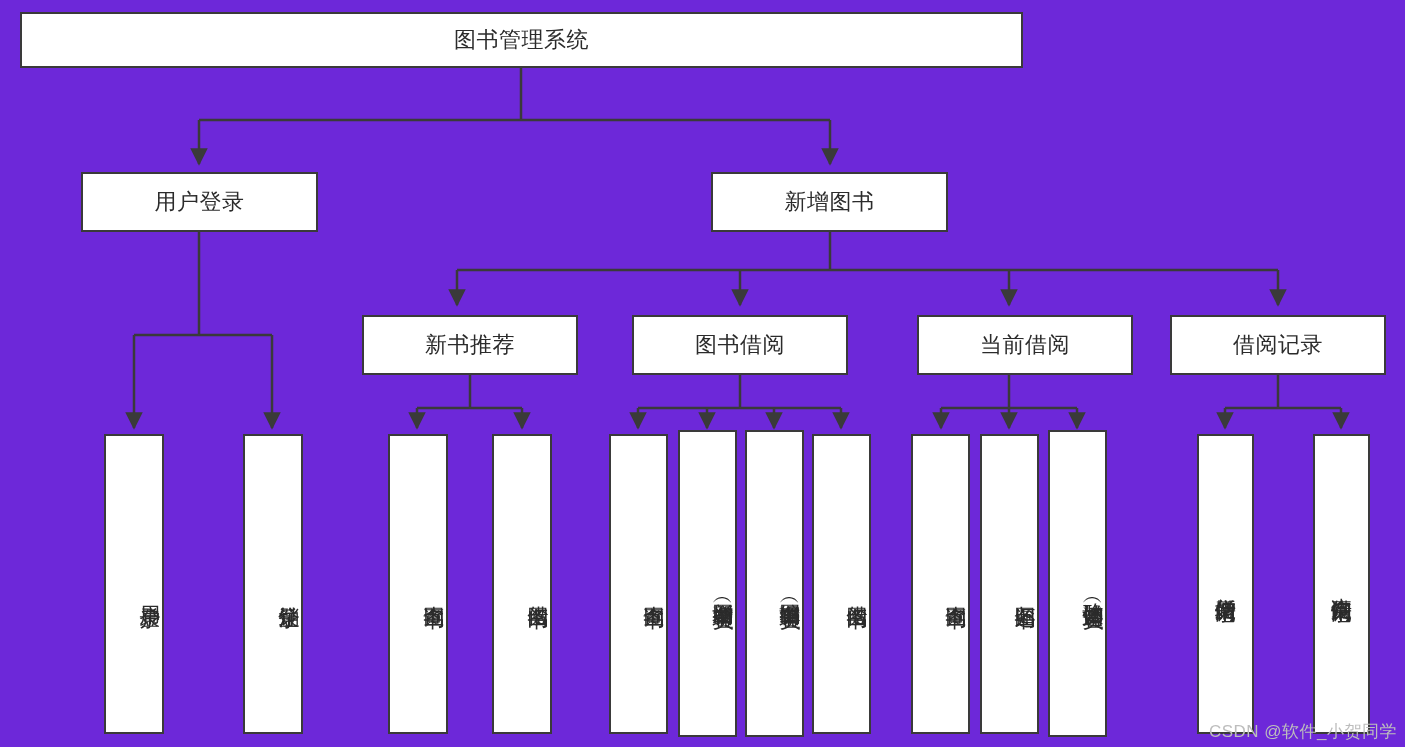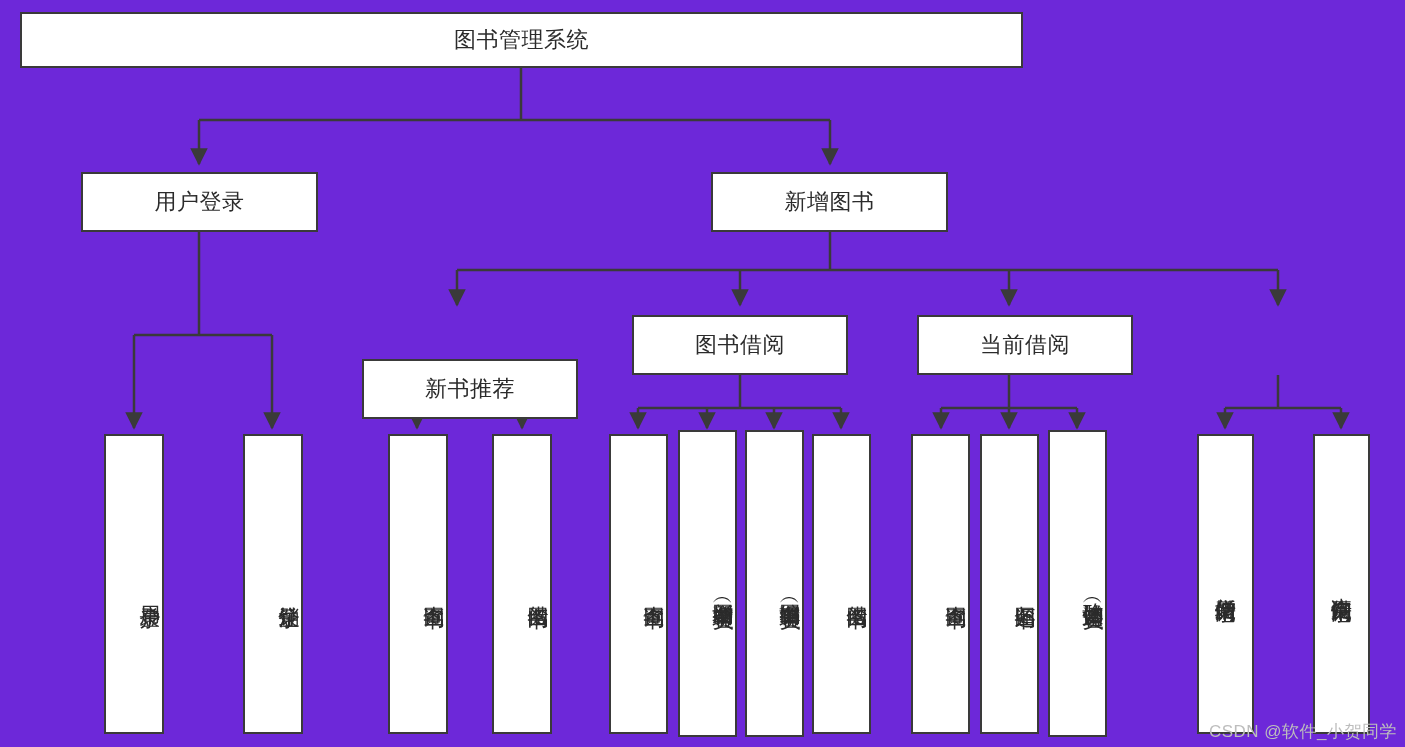--- a/index.html
+++ b/index.html
@@ -127,28 +127,31 @@
     <span class="lbl">图书管理系统</span>
   </div>
 
   <div class="node h" style="left:81px; top:172px; width:237px; height:60px;">
     <span class="lbl">用户登录</span>
   </div>
   <div class="node h" style="left:711px; top:172px; width:237px; height:60px;">
     <span class="lbl">新增图书</span>
   </div>
 
-  <div class="node h" style="left:362px; top:315px; width:216px; height:60px;margin-top:44px;">
+  <div class="node h" style="left:362px; top:315px; width:216px; height:60px;">
     <span class="lbl">新书推荐</span>
   </div>
   <div class="node h" style="left:632px; top:315px; width:216px; height:60px;align-items:center;">
     <span class="lbl">图书借阅</span>
   </div>
   <div class="node h" style="left:901px; top:315px; width:216px; height:60px;margin-left:16px;">
     <span class="lbl">当前借阅</span>
+  </div>
+  <div class="node h" style="left:1170px; top:315px; width:216px; height:60px;">
+    <span class="lbl">借阅记录</span>
   </div>
 
   <div class="node v" style="left:104px; top:434px; width:60px; height:300px;">
     <span class="lbl">用户登录</span>
   </div>
   <div class="node v" style="left:243px; top:434px; width:60px; height:300px;">
     <span class="lbl">注销登录</span>
   </div>
 
   <div class="node v" style="left:388px; top:434px; width:60px; height:300px;">

